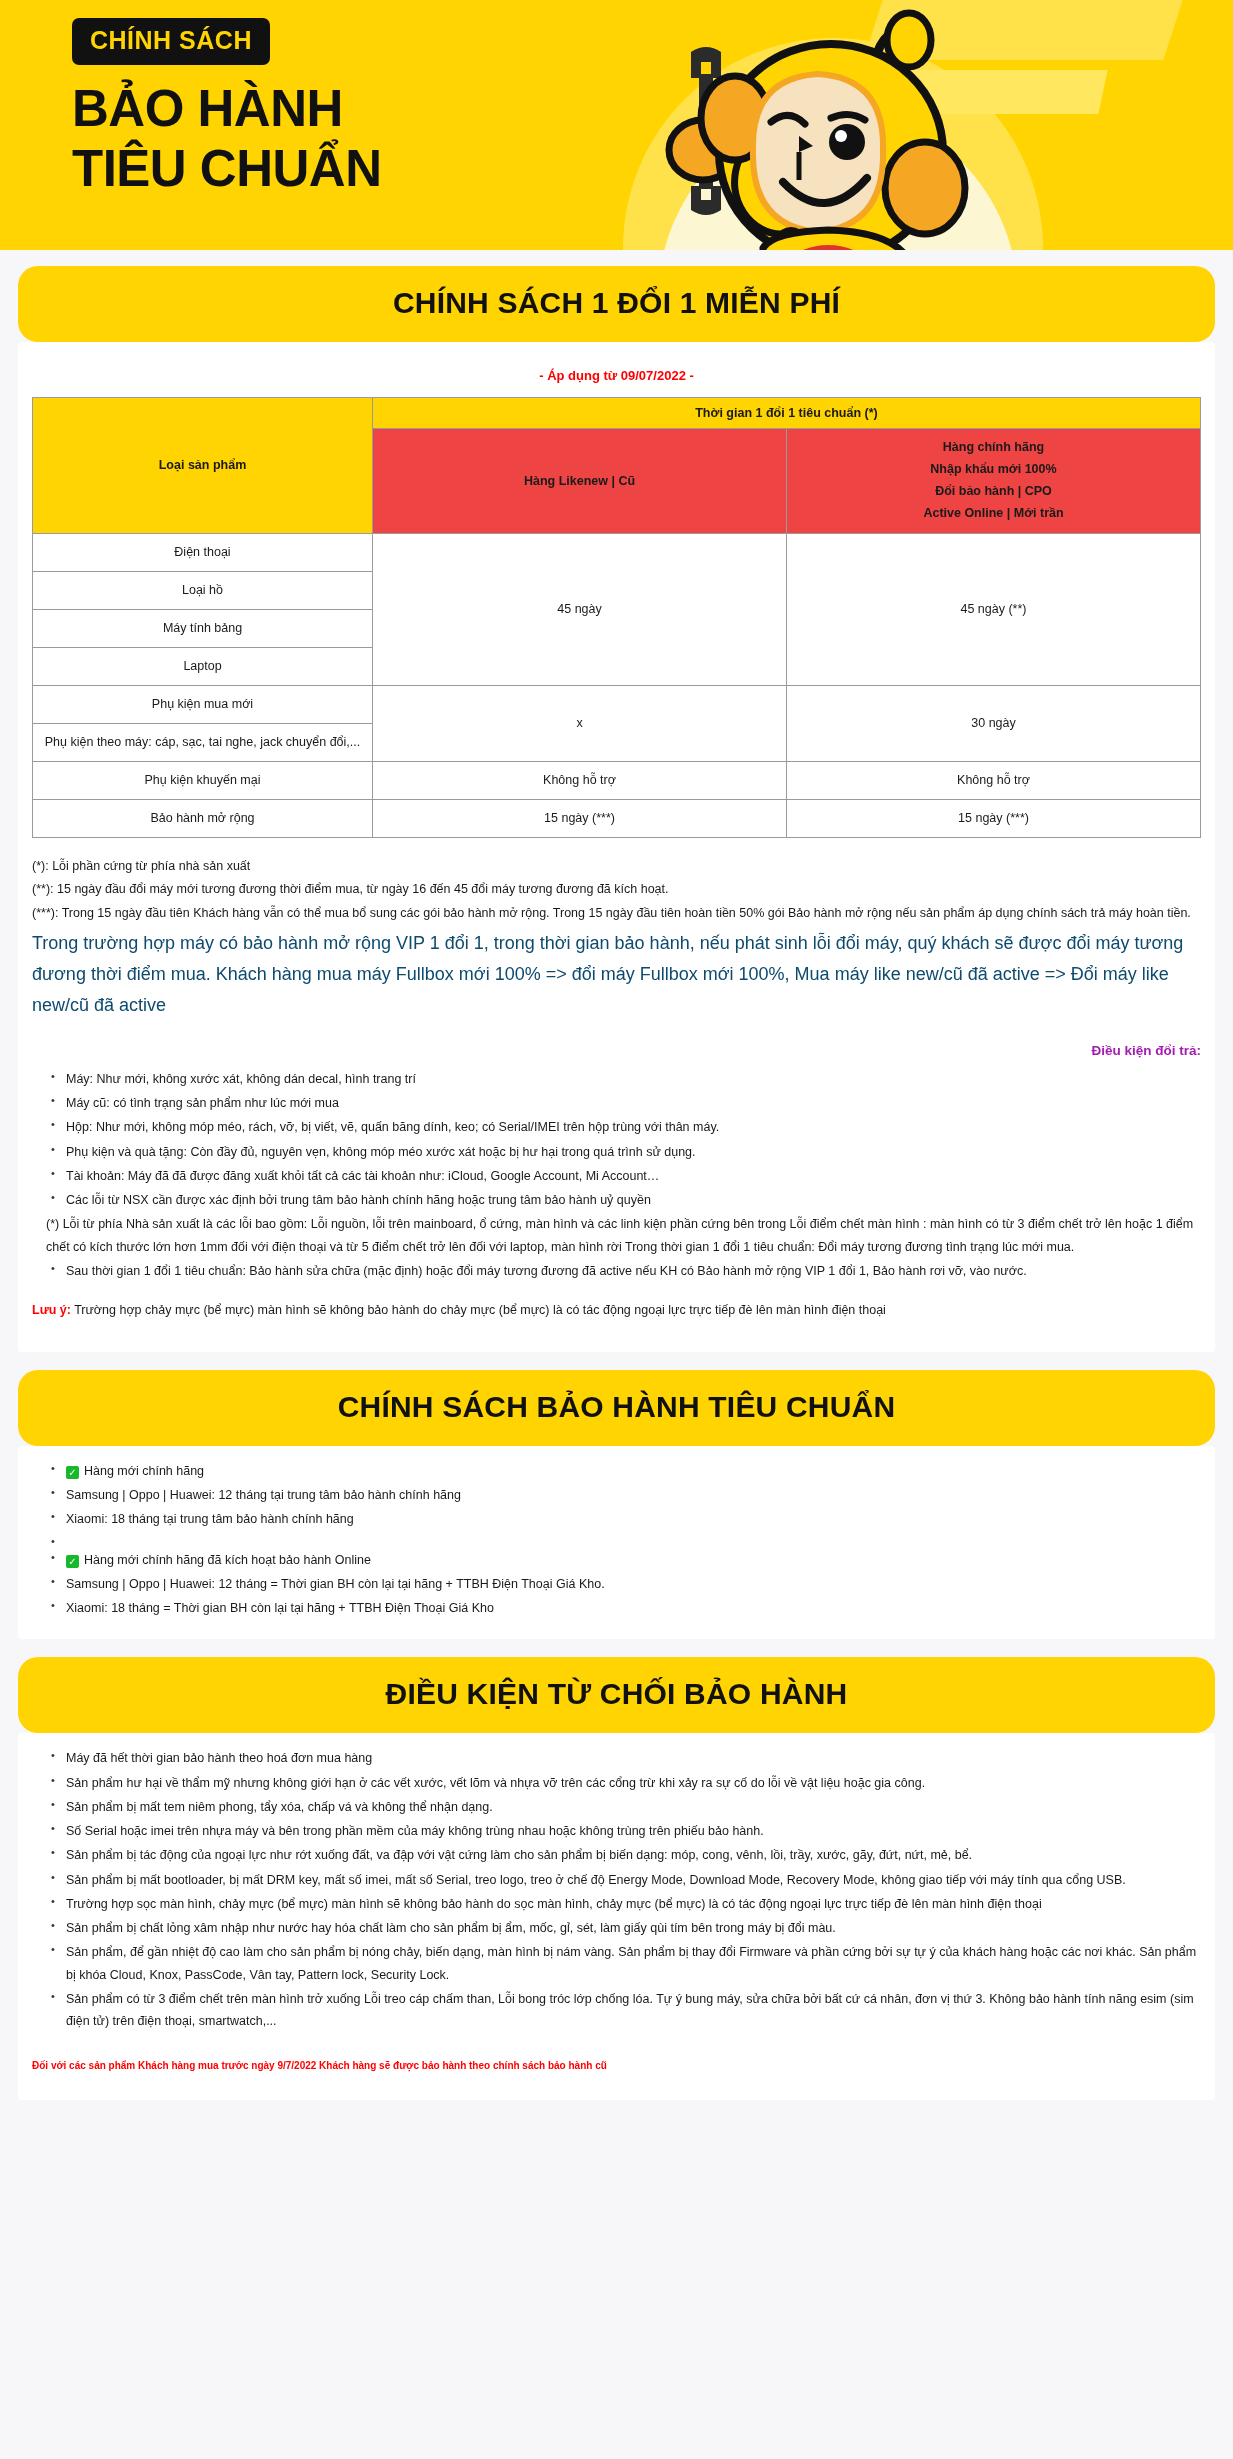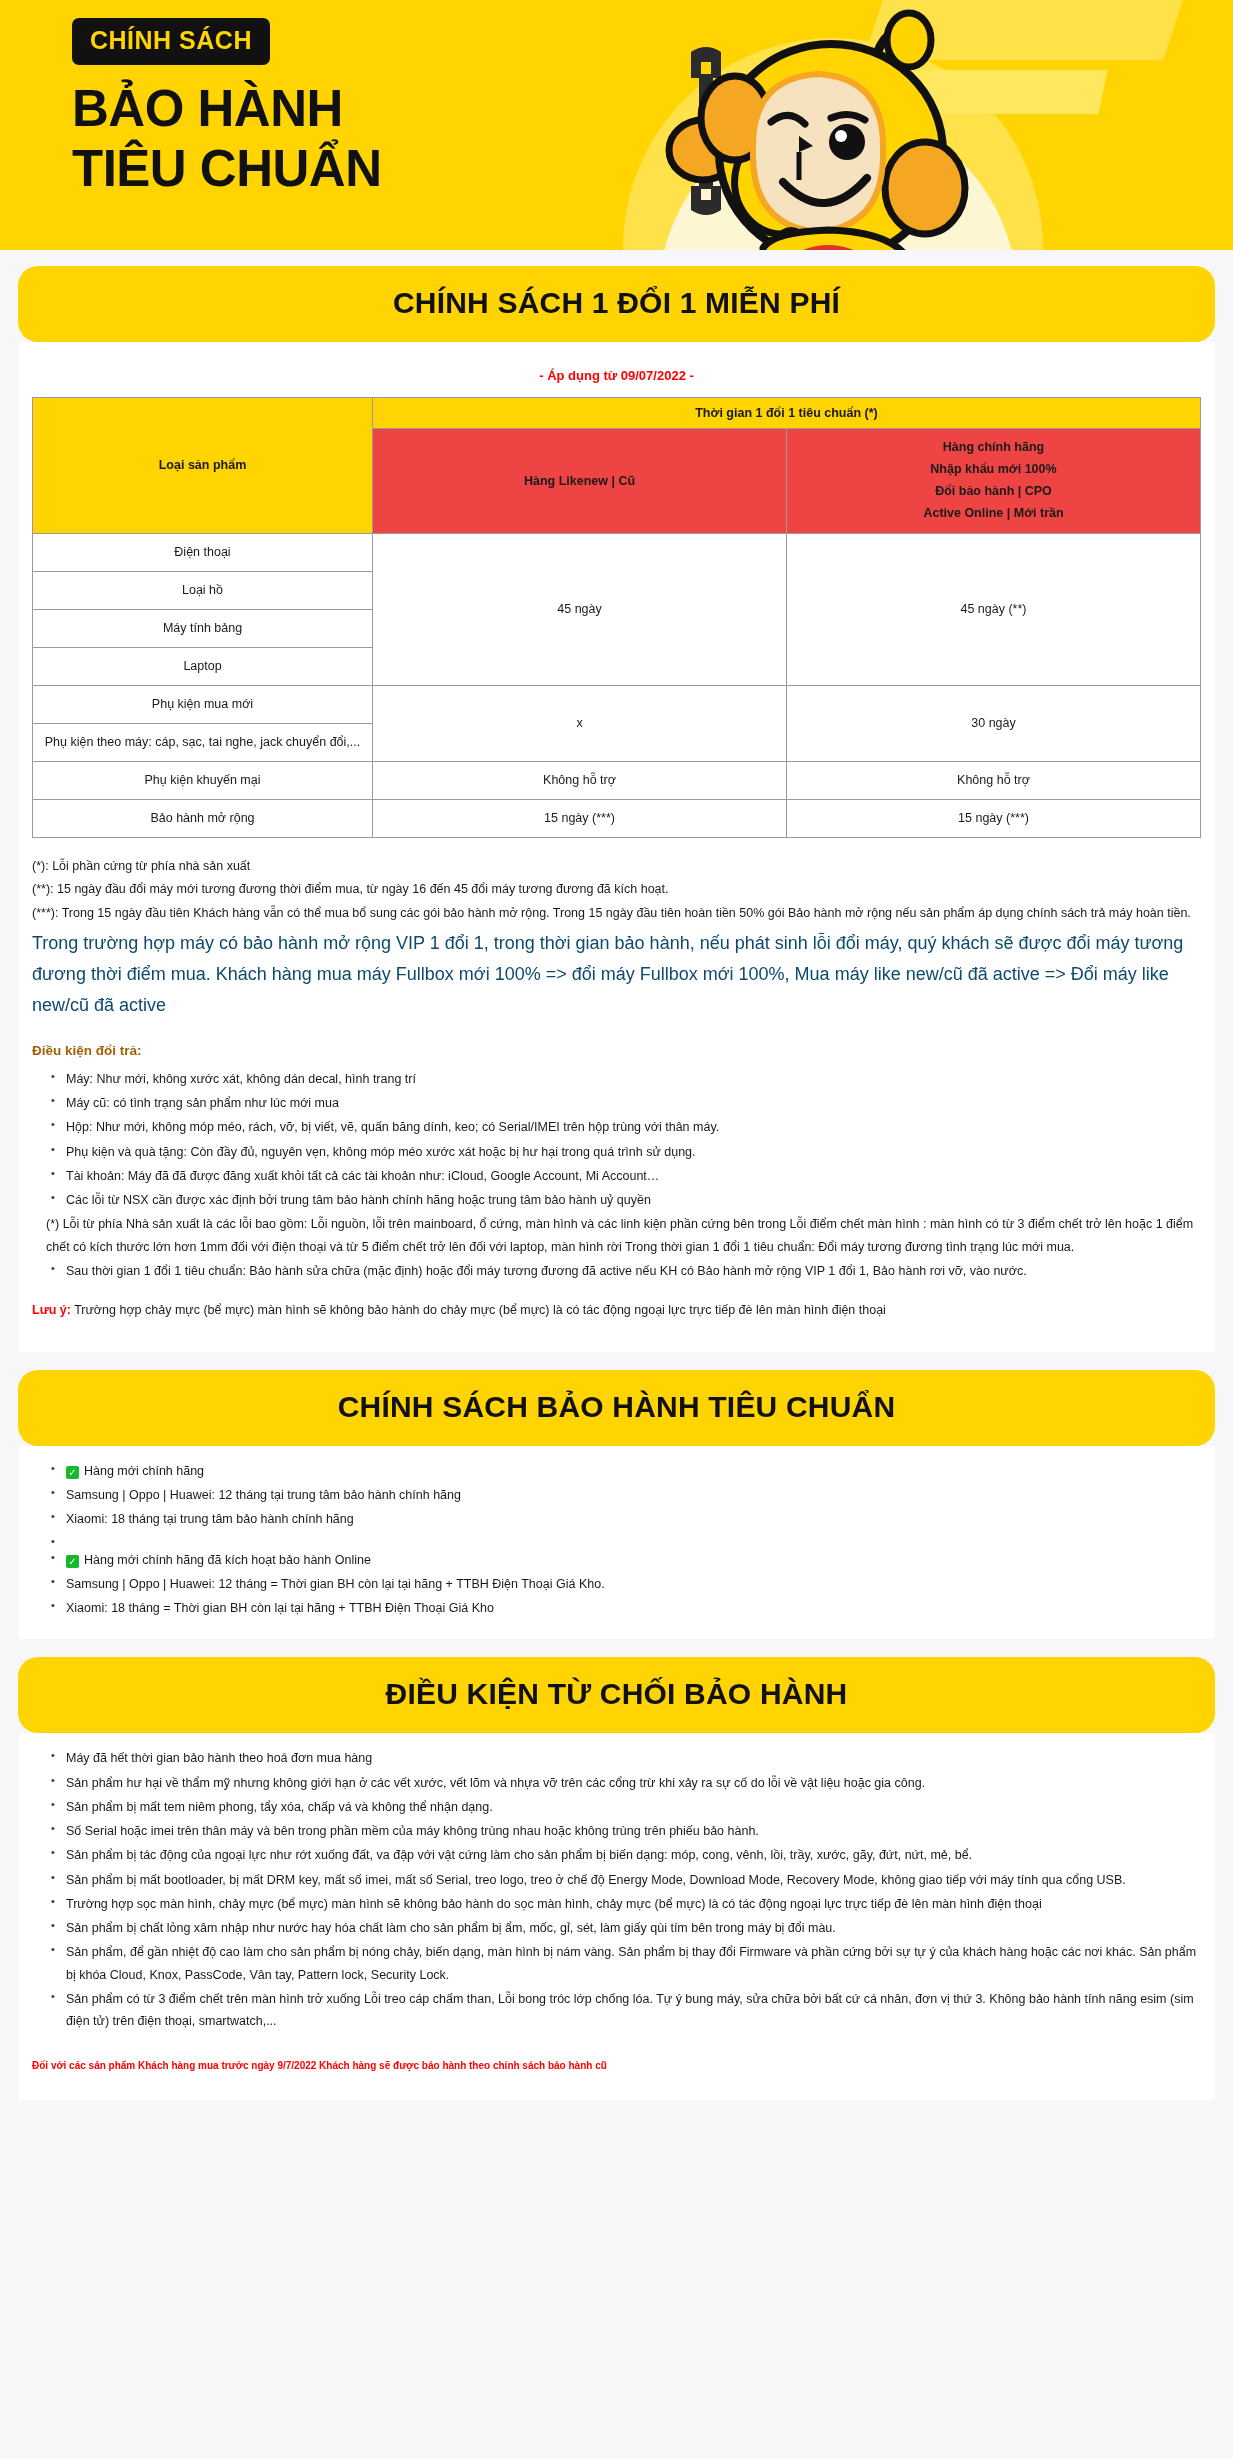--- a/index.html
+++ b/index.html
@@ -165,22 +165,23 @@
   .note-red {
     font-size: 18px;
     color: #0c4a6e;
     font-weight: normal;
     line-height: 1.72;
     margin: 4px 0 0 0;
   }
   .subhead {
     font-size: 13.5px;
     font-weight: bold;
-    color: #a16207;
+    color: #a21caf;
     margin: 22px 0 10px 0;
+    text-align: right;
   }
   ul.bullets {
     margin: 0;
     padding-left: 34px;
     list-style: none;
   }
   ul.bullets > li {
     position: relative;
     font-size: 12.5px;
     color: #1a1a1a;
@@ -411,21 +412,21 @@
 
   <div class="section-wrap">
     <div class="section-band">
       <h2>ĐIỀU KIỆN TỪ CHỐI BẢO HÀNH</h2>
     </div>
     <div class="panel">
       <ul class="bullets">
         <li>Máy đã hết thời gian bảo hành theo hoá đơn mua hàng</li>
         <li>Sản phẩm hư hại về thẩm mỹ nhưng không giới hạn ở các vết xước, vết lõm và nhựa vỡ trên các cổng trừ khi xảy ra sự cố do lỗi về vật liệu hoặc gia công.</li>
         <li>Sản phẩm bị mất tem niêm phong, tẩy xóa, chấp vá và không thể nhận dạng.</li>
-        <li>Số Serial hoặc imei trên thân máy và bên trong phần mềm của máy không trùng nhau hoặc không trùng trên phiếu bảo hành.</li>
+        <li>Số Serial hoặc imei trên nhựa máy và bên trong phần mềm của máy không trùng nhau hoặc không trùng trên phiếu bảo hành.</li>
         <li>Sản phẩm bị tác động của ngoại lực như rớt xuống đất, va đập với vật cứng làm cho sản phẩm bị biến dạng: móp, cong, vênh, lồi, trầy, xước, gãy, đứt, nứt, mẻ, bể.</li>
         <li>Sản phẩm bị mất bootloader, bị mất DRM key, mất số imei, mất số Serial, treo logo, treo ở chế độ Energy Mode, Download Mode, Recovery Mode, không giao tiếp với máy tính qua cổng USB.</li>
         <li>Trường hợp sọc màn hình, chảy mực (bể mực) màn hình sẽ không bảo hành do sọc màn hình, chảy mực (bể mực) là có tác động ngoại lực trực tiếp đè lên màn hình điện thoại</li>
         <li>Sản phẩm bị chất lỏng xâm nhập như nước hay hóa chất làm cho sản phẩm bị ẩm, mốc, gỉ, sét, làm giấy qùi tím bên trong máy bị đổi màu.</li>
         <li>Sản phẩm, để gần nhiệt độ cao làm cho sản phẩm bị nóng chảy, biến dạng, màn hình bị nám vàng. Sản phẩm bị thay đổi Firmware và phần cứng bởi sự tự ý của khách hàng hoặc các nơi khác. Sản phẩm bị khóa Cloud, Knox, PassCode, Vân tay, Pattern lock, Security Lock.</li>
         <li>Sản phẩm có từ 3 điểm chết trên màn hình trở xuống Lỗi treo cáp chấm than, Lỗi bong tróc lớp chống lóa. Tự ý bung máy, sửa chữa bởi bất cứ cá nhân, đơn vị thứ 3. Không bảo hành tính năng esim (sim điện tử) trên điện thoại, smartwatch,...</li>
       </ul>
       <p class="final-red">Đối với các sản phẩm Khách hàng mua trước ngày 9/7/2022 Khách hàng sẽ được bảo hành theo chính sách bảo hành cũ</p>
     </div>
     <div class="bottom-pad"></div>

